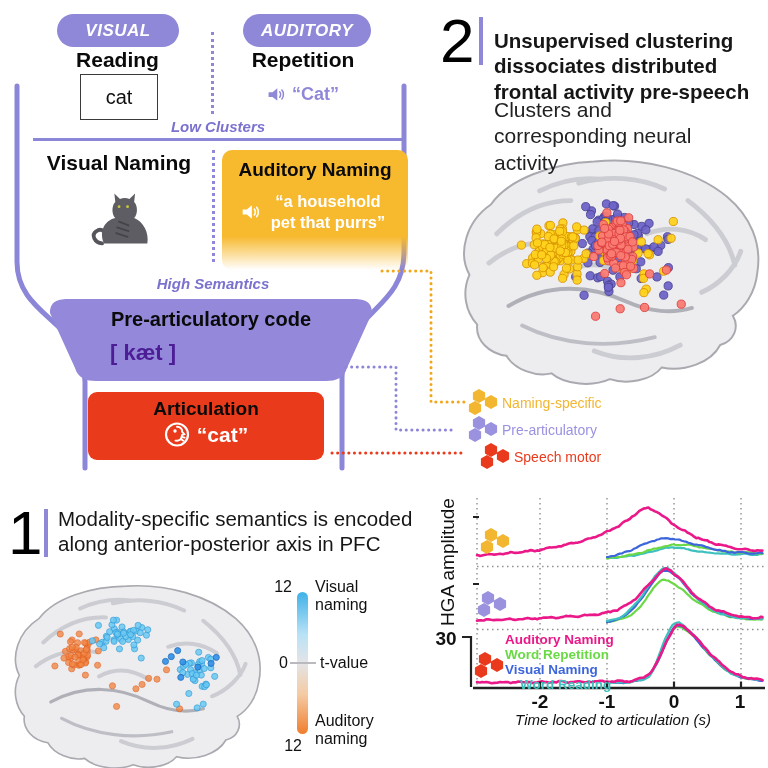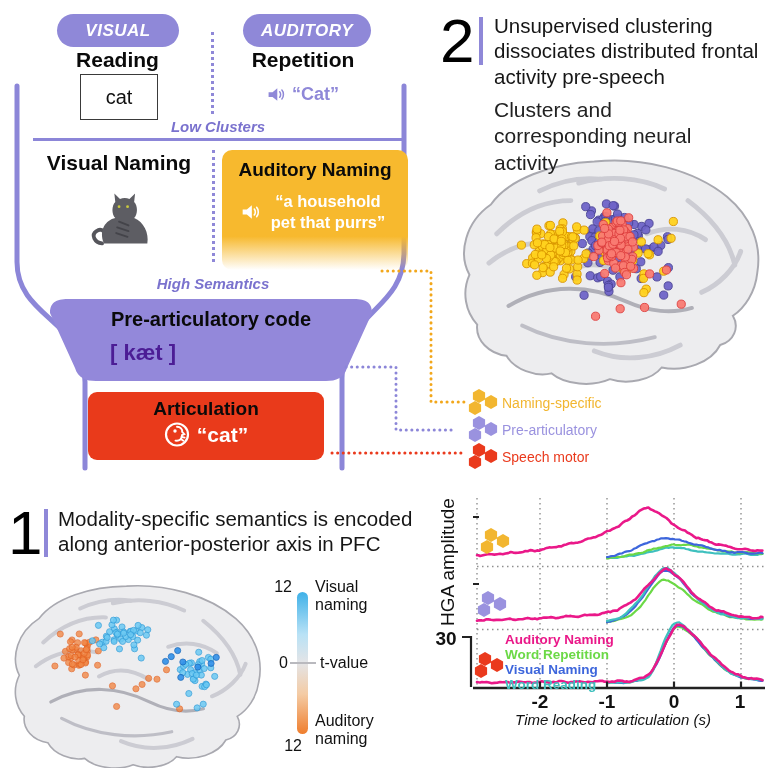--- a/index.html
+++ b/index.html
@@ -149,21 +149,21 @@
         <circle cx="11" cy="10" r="1.7" fill="#fff"></circle>
         <path d="M13 5.8 C16.5 5.8 18.5 8.5 18.2 11 L20.3 13.2 L18 14.2 C18.2 17.8 15.5 20.3 11.5 19.6" fill="none" stroke="#fff" stroke-width="1.9" stroke-linecap="round"></path>
         <path d="M17.5 15.8 l3.2 0.8 M16.8 18 l2.6 1.8" stroke="#fff" stroke-width="1.8" stroke-linecap="round"></path>
       </svg>
       <span>“cat”</span>
     </div>
   </div>
 
   <div class="abs big-num" style="left:440px;top:10px;">2</div>
   <div class="abs num-bar" style="left:479px;top:17px;height:48px;"></div>
-  <div class="abs sec-title" style="left:494px;top:13px;width:272px;">Unsupervised clustering dissociates distributed frontal activity pre-speech</div>
+  <div class="abs sec-title" style="left:494px;top:28px;width:272px;font-weight:bold;">Unsupervised clustering dissociates distributed frontal activity pre-speech</div>
   <div class="abs sec-sub" style="left:494px;top:97px;width:220px;">Clusters and corresponding neural activity</div>
 
   <svg class="abs" style="left:446px;top:144px;z-index:2;" width="322" height="244" viewBox="0 0 330 250">
     <defs>
         <clipPath id="bclip2">
           <use href="#brain2"></use>
         </clipPath>
       </defs>
     <path id="brain2" d="M24,134 C12,112 20,80 46,62 C64,36 108,20 152,18 C200,13 254,26 288,54 C312,74 324,102 319,132 C317,152 306,168 294,176 C301,188 295,202 281,206 C272,224 244,234 221,229 C211,242 186,247 168,241 C150,249 122,247 108,235 C92,239 70,231 62,217 C44,215 30,201 32,185 C20,172 16,152 24,134 Z" fill="#EDEDEF" stroke="#A9A9B0" stroke-width="2"></path>
     <g stroke="#C9C9D0" stroke-width="5" fill="none" stroke-linecap="round" opacity="0.9">
@@ -551,21 +551,21 @@
   <div class="abs cl-row" style="left:468px;top:416px;">
     <span class="hexes">
         <svg width="32" height="28" viewBox="0 0 32 28">
           <polygon points="17.1,10.5 11.0,14.0 4.9,10.5 4.9,3.5 11.0,0.0 17.1,3.5" fill="#9A92DF"></polygon>
           <polygon points="29.1,16.5 23.0,20.0 16.9,16.5 16.9,9.5 23.0,6.0 29.1,9.5" fill="#9A92DF"></polygon>
           <polygon points="13.1,22.5 7.0,26.0 0.9,22.5 0.9,15.5 7.0,12.0 13.1,15.5" fill="#9A92DF"></polygon>
         </svg>
       </span>
     <span style="color: rgb(154, 146, 223);">Pre-articulatory</span>
   </div>
-  <div class="abs cl-row" style="left:468px;top:443px;text-align:right;">
+  <div class="abs cl-row" style="left:480px;top:443px;text-align:right;">
     <span class="hexes">
         <svg width="32" height="28" viewBox="0 0 32 28">
           <polygon points="17.1,10.5 11.0,14.0 4.9,10.5 4.9,3.5 11.0,0.0 17.1,3.5" fill="#EA3A1D"></polygon>
           <polygon points="29.1,16.5 23.0,20.0 16.9,16.5 16.9,9.5 23.0,6.0 29.1,9.5" fill="#EA3A1D"></polygon>
           <polygon points="13.1,22.5 7.0,26.0 0.9,22.5 0.9,15.5 7.0,12.0 13.1,15.5" fill="#EA3A1D"></polygon>
         </svg>
       </span>
     <span style="color: rgb(234, 58, 29);">Speech motor</span>
   </div>
 
@@ -772,21 +772,21 @@
         <polygon points="13.1,22.5 7.0,26.0 0.9,22.5 0.9,15.5 7.0,12.0 13.1,15.5" fill="#EA3A1D"></polygon>
       </svg>
     </span>
 
   <div class="abs tick-lab" style="left:432px;top:628px;width:28px;">30</div>
 
   <div class="abs hga-leg" style="left:505px;top:633px;">
     <div style="color: rgb(234, 24, 137);">Auditory Naming</div>
     <div style="color: rgb(107, 217, 70);">Word Repetition</div>
     <div style="color: rgb(61, 102, 220);">Visual Naming</div>
-    <div style="color: rgb(62, 192, 190);">Word Reading</div>
+    <div style="color: rgb(62, 192, 190); margin-left: 15px;">Word Reading</div>
   </div>
 
   <div class="abs tick-lab" style="left:526px;top:691px;width:28px;">-2</div>
   <div class="abs tick-lab" style="left:593px;top:691px;width:28px;">-1</div>
   <div class="abs tick-lab" style="left:660px;top:691px;width:28px;">0</div>
   <div class="abs tick-lab" style="left:726px;top:691px;width:28px;">1</div>
   <div class="abs xlab" style="left:463px;top:711px;width:300px;">Time locked to articulation (s)</div>
 </div>
 
 </body></html>

